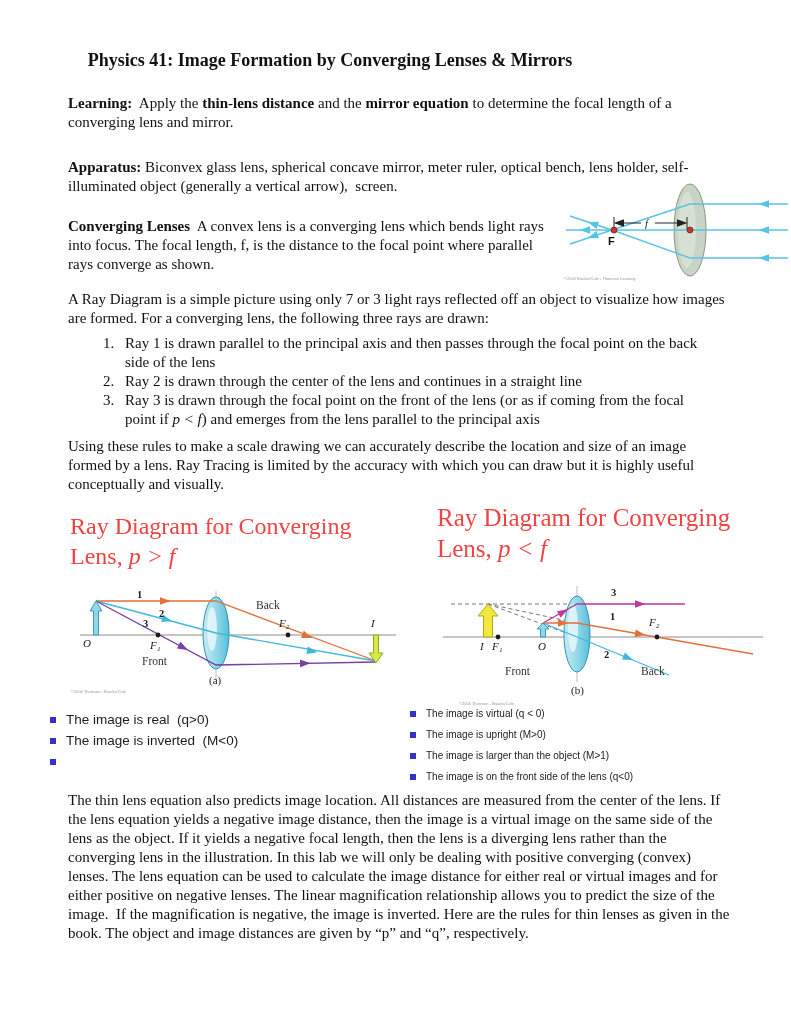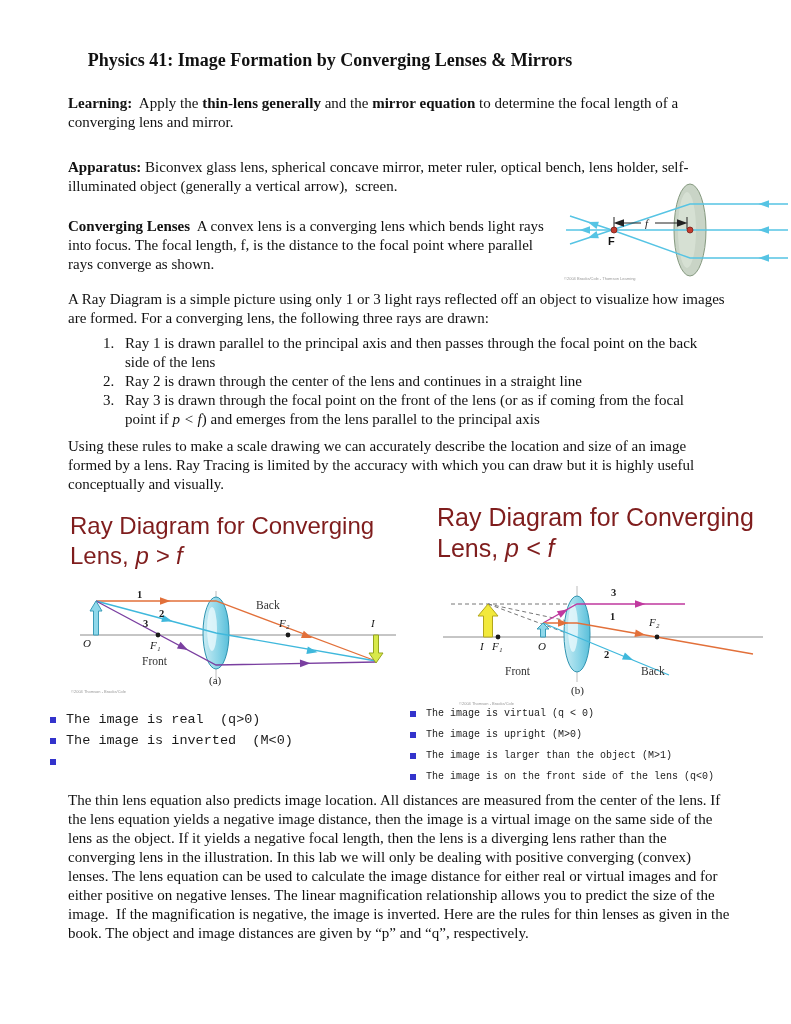--- a/index.html
+++ b/index.html
@@ -6,43 +6,43 @@
   .page { position:relative; width:791px; height:1024px; background:#ffffff;
           font-family:"Liberation Serif", serif; color:#111; overflow:hidden; margin:0 auto; }
   .abs { position:absolute; }
   .title { top:50px; left:0; width:660px; text-align:center; font-weight:bold; font-size:18px; }
   .para { left:68px; width:660px; font-size:15px; line-height:19px; white-space:pre-wrap; }
   .u { }
   .rules { left:103px; width:606px; font-size:15px; line-height:19px; }
   .rule { display:flex; }
   .rule-num { width:22px; flex:none; }
   .rule-text { flex:1; white-space:pre-wrap; }
-  .slide-title { font-family:Liberation Sans, sans-serif; color:#7f1d1d; }
+  .slide-title { font-family:Liberation Serif, serif; color:#ef4444; }
   .slide-title.left  { top:511px; left:70px;  width:340px; font-size:24px; line-height:30px; }
   .slide-title.right { top:502px; left:437px; width:350px; font-size:25px; line-height:31px; }
-  .bullets { font-family:Liberation Mono, monospace; color:#1c1c1c; }
+  .bullets { font-family:Liberation Sans, sans-serif; color:#1c1c1c; }
   .bullets.left  { top:709px; left:50px;  width:350px; font-size:13.5px; line-height:21px; }
   .bullets.right { top:703px; left:410px; width:370px; font-size:10px;   line-height:21px; }
   .brow { display:flex; align-items:flex-start; }
   .sq { width:6px; height:6px; background:#3333CC; margin:8px 10px 0 0; flex:none; }
   .btxt { white-space:pre-wrap; }
   .fig-label { font-family:"Liberation Serif", serif; font-style:italic; font-size:11px; fill:#1a1a1a; }
   .fig-num { font-family:"Liberation Serif", serif; font-weight:bold; font-size:10.5px; fill:#1a1a1a; }
   .fig-word { font-family:"Liberation Serif", serif; font-size:11.5px; fill:#333; }
   .fig-cap { font-family:"Liberation Serif", serif; font-size:11px; fill:#222; }
   .fig-credit { font-family:"Liberation Sans", sans-serif; font-size:4px; fill:#999; }
 </style>
 </head>
 <body>
 
 <div class="page">
 
   <div class="abs title">Physics 41: Image Formation by Converging Lenses &amp; Mirrors</div>
 
-  <div class="abs para" style="top:94px"><b>Learning:</b><span>  Apply the </span><b>thin-lens generally</b><span> and the </span><b>mirror equation</b><span> to determine the focal length of a converging lens and mirror.</span></div>
+  <div class="abs para" style="top:94px"><b>Learning:</b><span>  Apply the </span><b>thin-lens distance</b><span> and the </span><b>mirror equation</b><span> to determine the focal length of a converging lens and mirror.</span></div>
 
   <div class="abs para" style="top:158px"><b>Apparatus:</b><span> Biconvex glass lens, spherical concave mirror, meter ruler, optical bench, lens holder, self-illuminated object (generally a vertical arrow),  screen.</span></div>
 
   <div class="abs para" style="top:217px;width:492px"><b class="u">Converging Lenses</b><span>  A convex lens is a converging lens which bends light rays into focus. The focal length, f, is the distance to the focal point where parallel rays converge as shown.</span></div>
 
   <svg class="abs" style="top:172px;left:556px" width="234" height="112" viewBox="0 0 234 112">
     <defs>
       <path id="ah" d="M4.5,0 L-6,-3.8 L-6,3.8 Z"></path>
       <linearGradient id="lensGrad" x1="0" y1="0" x2="1" y2="0">
         <stop offset="0" stop-color="#C9ECF4"></stop>
@@ -75,21 +75,21 @@
     </g>
     <use href="#ah" transform="translate(62,51) rotate(180)" fill="#222"></use>
     <use href="#ah" transform="translate(127,51)" fill="#222"></use>
     <text x="89" y="55" class="fig-label">f</text>
     <circle cx="58" cy="58" r="3" stroke="#7A1F16" stroke-width="0.8" fill="#C23A2E"></circle>
     <circle cx="134" cy="58" r="3" stroke="#7A1F16" stroke-width="0.8" fill="#C23A2E"></circle>
     <text x="52" y="73" style="font-family:'Liberation Sans',sans-serif;font-weight:bold;font-size:11px" fill="#111">F</text>
     <text x="8" y="108" class="fig-credit">©2004 Brooks/Cole - Thomson Learning</text>
   </svg>
 
-  <div class="abs para" style="top:290px;width:664px">A Ray Diagram is a simple picture using only 1 or 3 light rays reflected off an object to visualize how images are formed. For a converging lens, the following three rays are drawn:</div>
+  <div class="abs para" style="top:290px;width:664px">A Ray Diagram is a simple picture using only 7 or 3 light rays reflected off an object to visualize how images are formed. For a converging lens, the following three rays are drawn:</div>
 
   <div class="abs rules" style="top:334px">
     <div class="rule">
         <span class="rule-num">1.</span>
         <span class="rule-text">Ray 1 is drawn parallel to the principal axis and then passes through the focal point on the back side of the lens</span>
       </div>
     <div class="rule">
         <span class="rule-num">2.</span>
         <span class="rule-text">Ray 2 is drawn through the center of the lens and continues in a straight line</span>
       </div>

